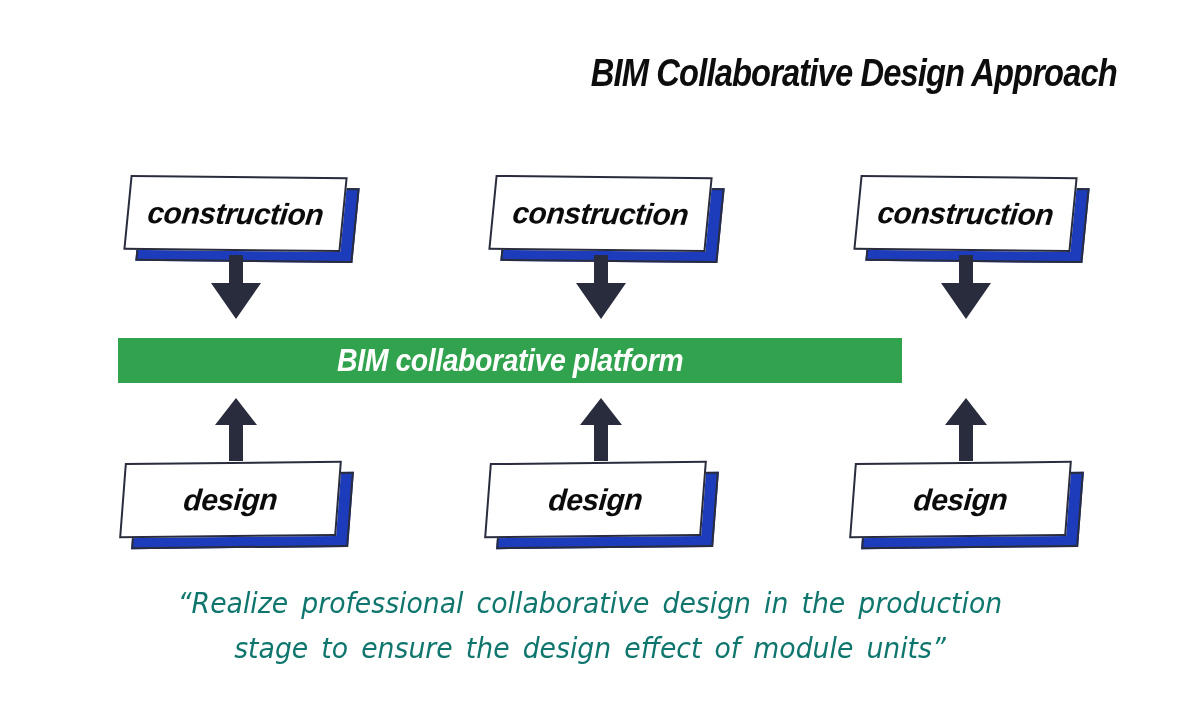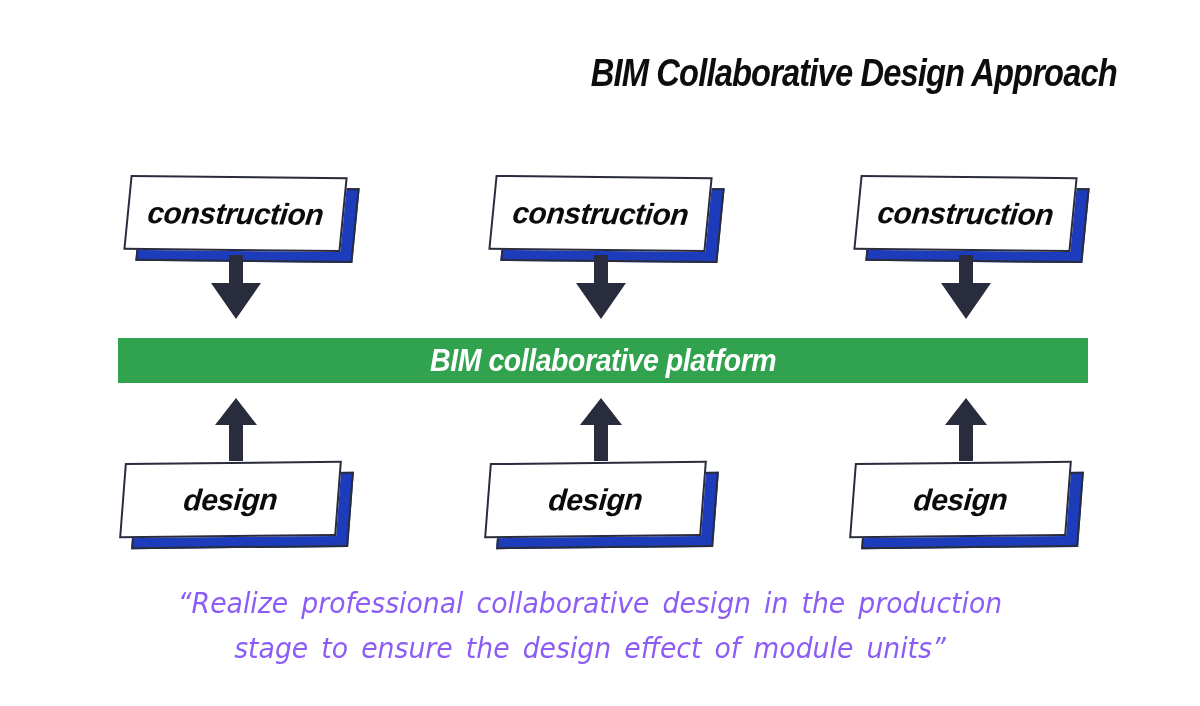--- a/index.html
+++ b/index.html
@@ -86,21 +86,21 @@
   .arrow { position: absolute; color: var(--ink); }
   .arrow.down { top: 79px; left: 50%; margin-left: -25px; width: 50px; height: 64px; }
   .arrow.up   { top: 222px; left: 50%; margin-left: -21px; width: 42px; height: 63px; }
   .arrow svg { display: block; width: 100%; height: 100%; }
 
   
   .platform-bar {
     position: absolute;
     left: 118px;
     top: 338px;
-    width: 970px;
+    width: 784px;
     height: 45px;
     background: var(--green);
     display: flex;
     align-items: center;
     justify-content: center;
     z-index: 2;
   }
   .platform-bar > span {
     display: inline-block;
     color: #ffffff;
@@ -112,21 +112,21 @@
     white-space: nowrap;
   }
 
   
   .quote {
     position: absolute;
     top: 581px;
     left: 0;
     width: 1180px;
     text-align: center;
-    color: #8b5cf6;
+    color: #0f766e;
     font-family: "DejaVu Sans", sans-serif;
     font-style: italic;
     font-size: 29px;
     line-height: 45px;
   }
   .quote .line {
     display: block;
     transform: scaleX(0.92);
     word-spacing: 5px;
     white-space: nowrap;

